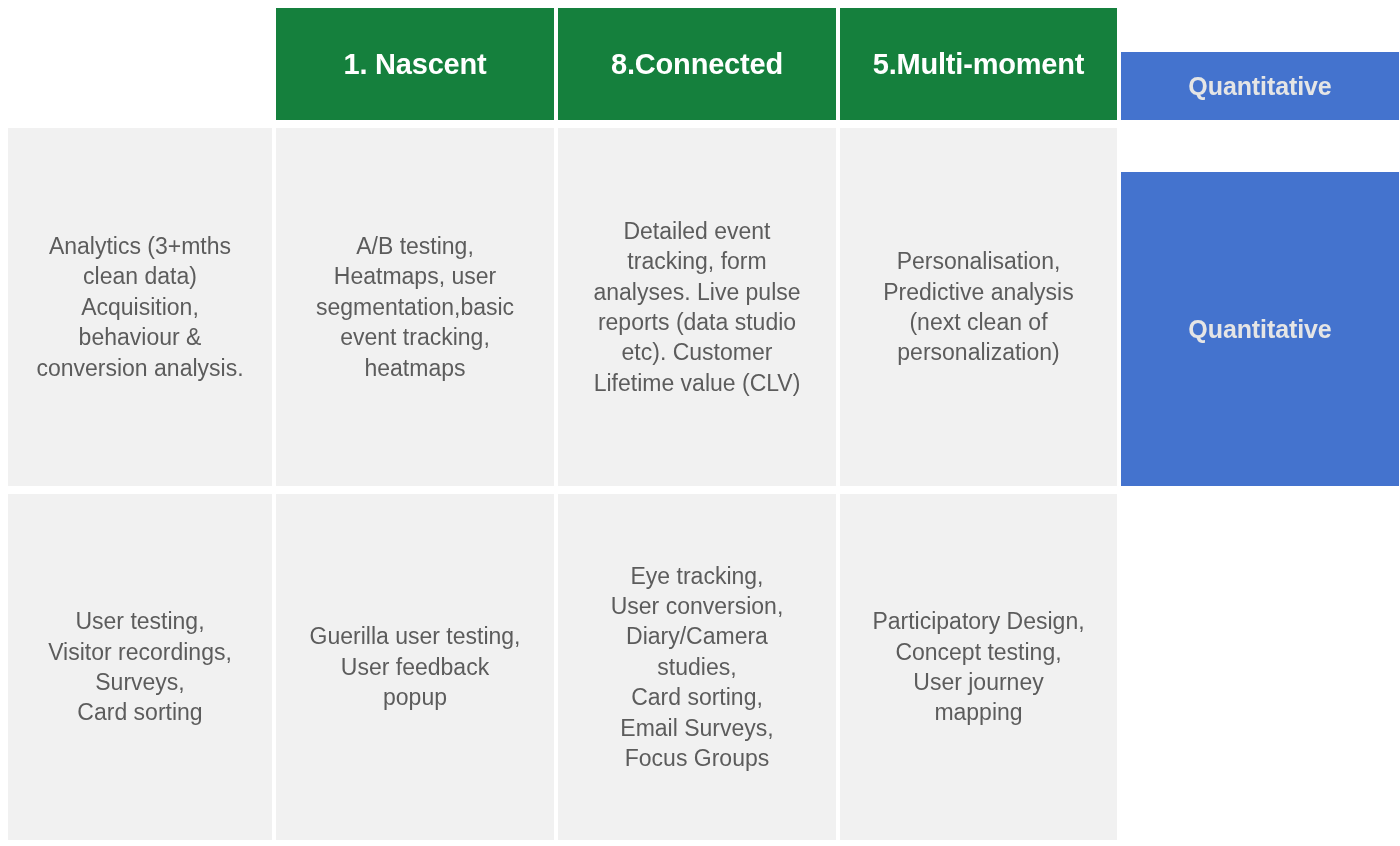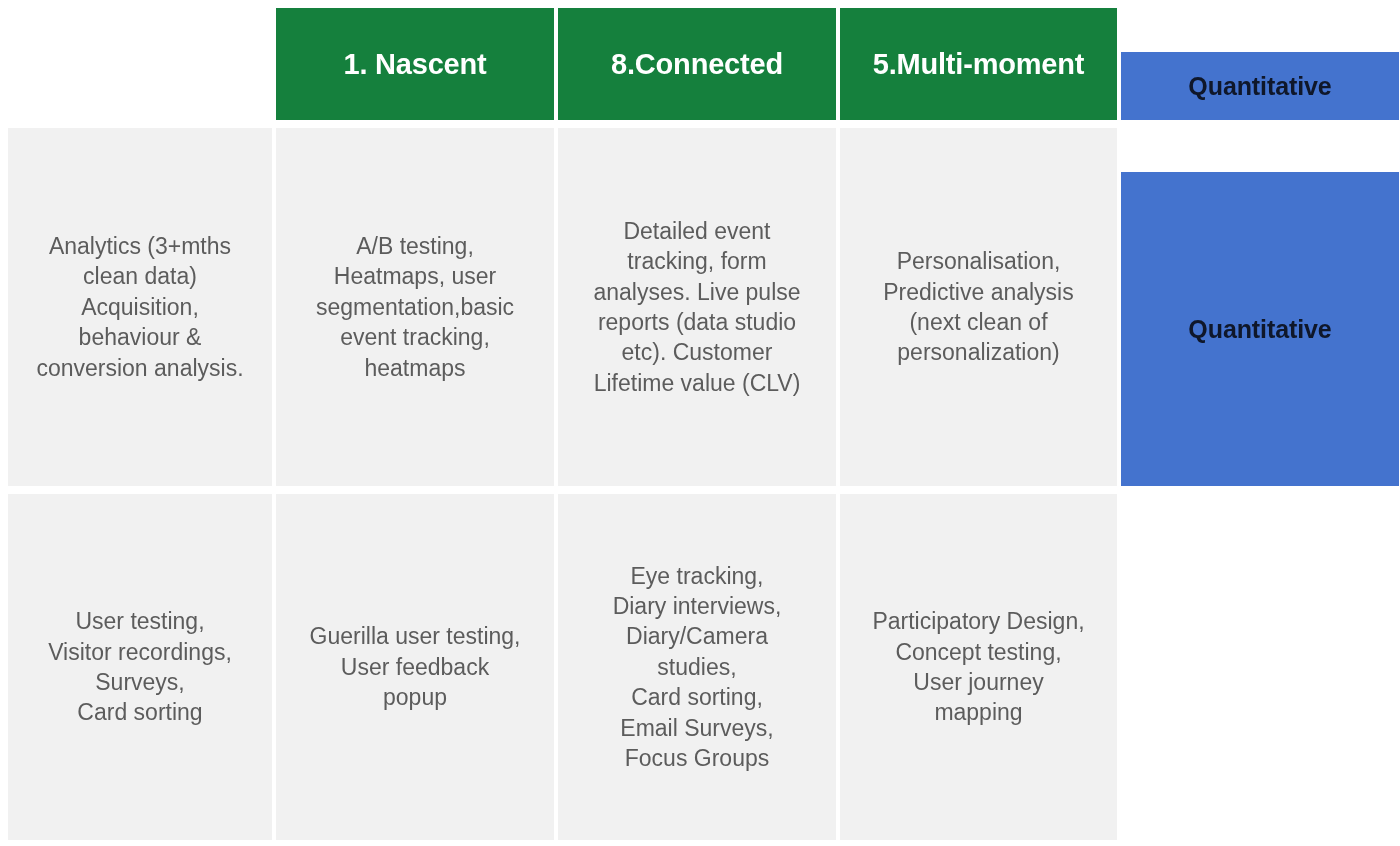--- a/index.html
+++ b/index.html
@@ -51,21 +51,21 @@
     font-weight: bold;
     letter-spacing: -0.2px;
     text-align: center;
     padding: 0 8px;
     box-sizing: border-box;
   }
 
   
   .row-header {
     background: #4473ce;
-    color: #0f172a;
+    color: #e5e5e5;
     display: flex;
     align-items: center;
     justify-content: center;
     font-size: 25px;
     font-weight: bold;
     letter-spacing: -0.1px;
     text-align: left;
     padding: 0 8px;
     box-sizing: border-box;
     margin-top: 44px;
@@ -121,21 +121,21 @@
 
     <div class="row-header">Quantitative</div>
     <div class="cell">User testing,
 Visitor recordings,
 Surveys,
 Card sorting</div>
     <div class="cell">Guerilla user testing,
 User feedback
 popup</div>
     <div class="cell">Eye tracking,
-Diary interviews,
+User conversion,
 Diary/Camera
 studies,
 Card sorting,
 Email Surveys,
 Focus Groups</div>
     <div class="cell">Participatory Design,
 Concept testing,
 User journey
 mapping</div>
 

